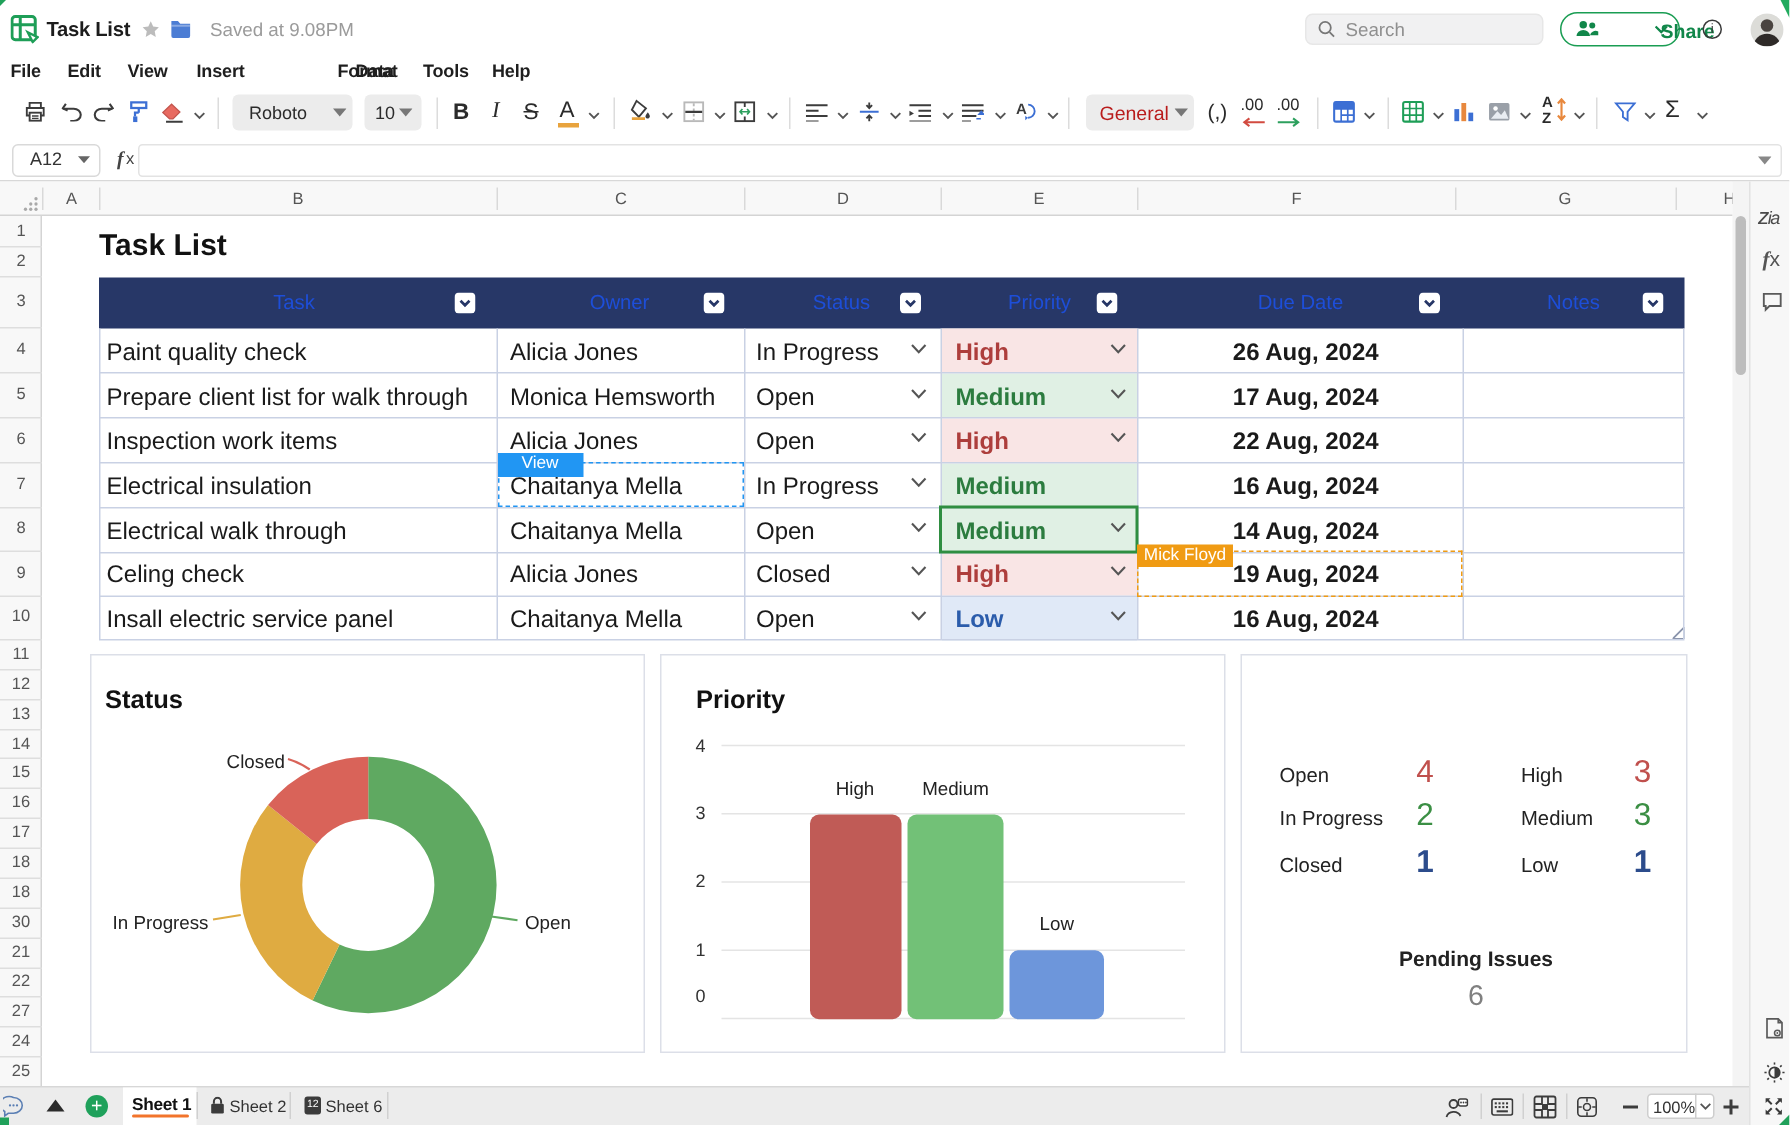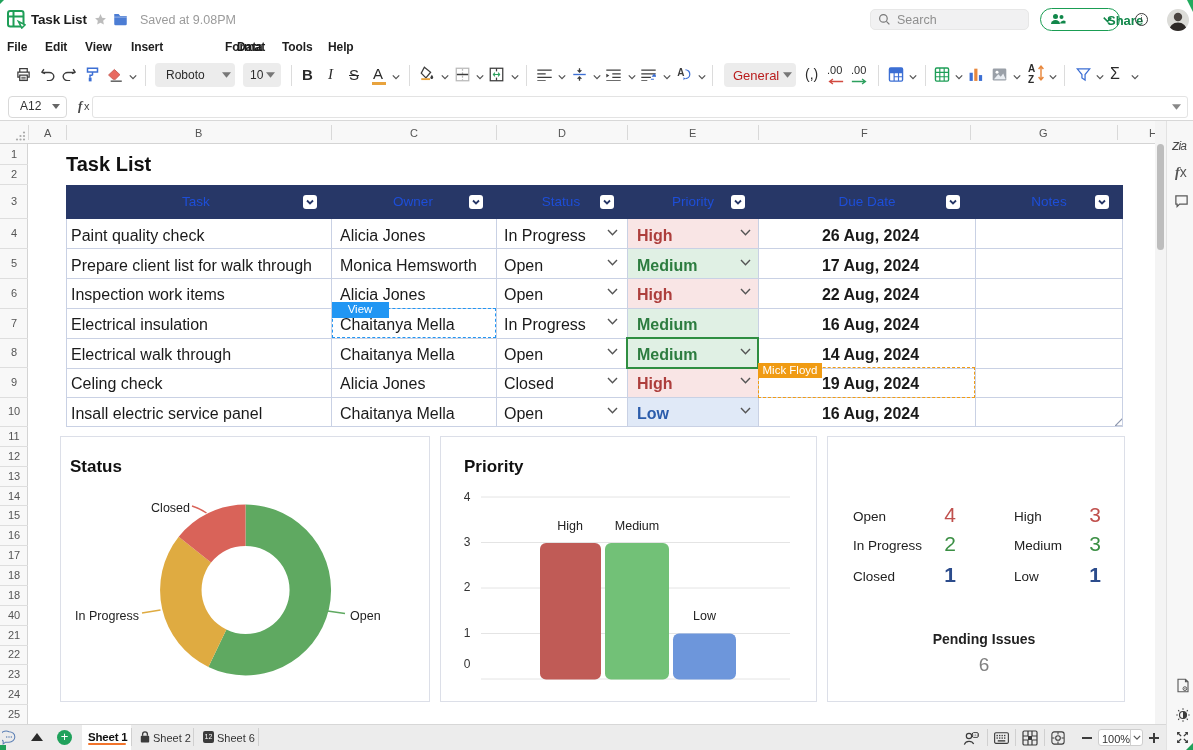--- a/index.html
+++ b/index.html
@@ -357,24 +357,24 @@
   <div class="rowlbl" style="top:405px;">10</div>
   <div class="rowlbl" style="top:430px;">11</div>
   <div class="rowlbl" style="top:450px;">12</div>
   <div class="rowlbl" style="top:470px;">13</div>
   <div class="rowlbl" style="top:490px;">14</div>
   <div class="rowlbl" style="top:509px;">15</div>
   <div class="rowlbl" style="top:529px;">16</div>
   <div class="rowlbl" style="top:549px;">17</div>
   <div class="rowlbl" style="top:569px;">18</div>
   <div class="rowlbl" style="top:589px;">18</div>
-  <div class="rowlbl" style="top:609px;">40</div>
+  <div class="rowlbl" style="top:609px;">30</div>
   <div class="rowlbl" style="top:629px;">21</div>
   <div class="rowlbl" style="top:648px;">22</div>
-  <div class="rowlbl" style="top:668px;">23</div>
+  <div class="rowlbl" style="top:668px;">27</div>
   <div class="rowlbl" style="top:688px;">24</div>
   <div class="rowlbl" style="top:708px;">25</div>
   <div class="rowsep" style="top:164px;"></div>
   <div class="rowsep" style="top:184px;"></div>
   <div class="rowsep" style="top:218px;"></div>
   <div class="rowsep" style="top:248px;"></div>
   <div class="rowsep" style="top:278px;"></div>
   <div class="rowsep" style="top:308px;"></div>
   <div class="rowsep" style="top:338px;"></div>
   <div class="rowsep" style="top:367px;"></div>

